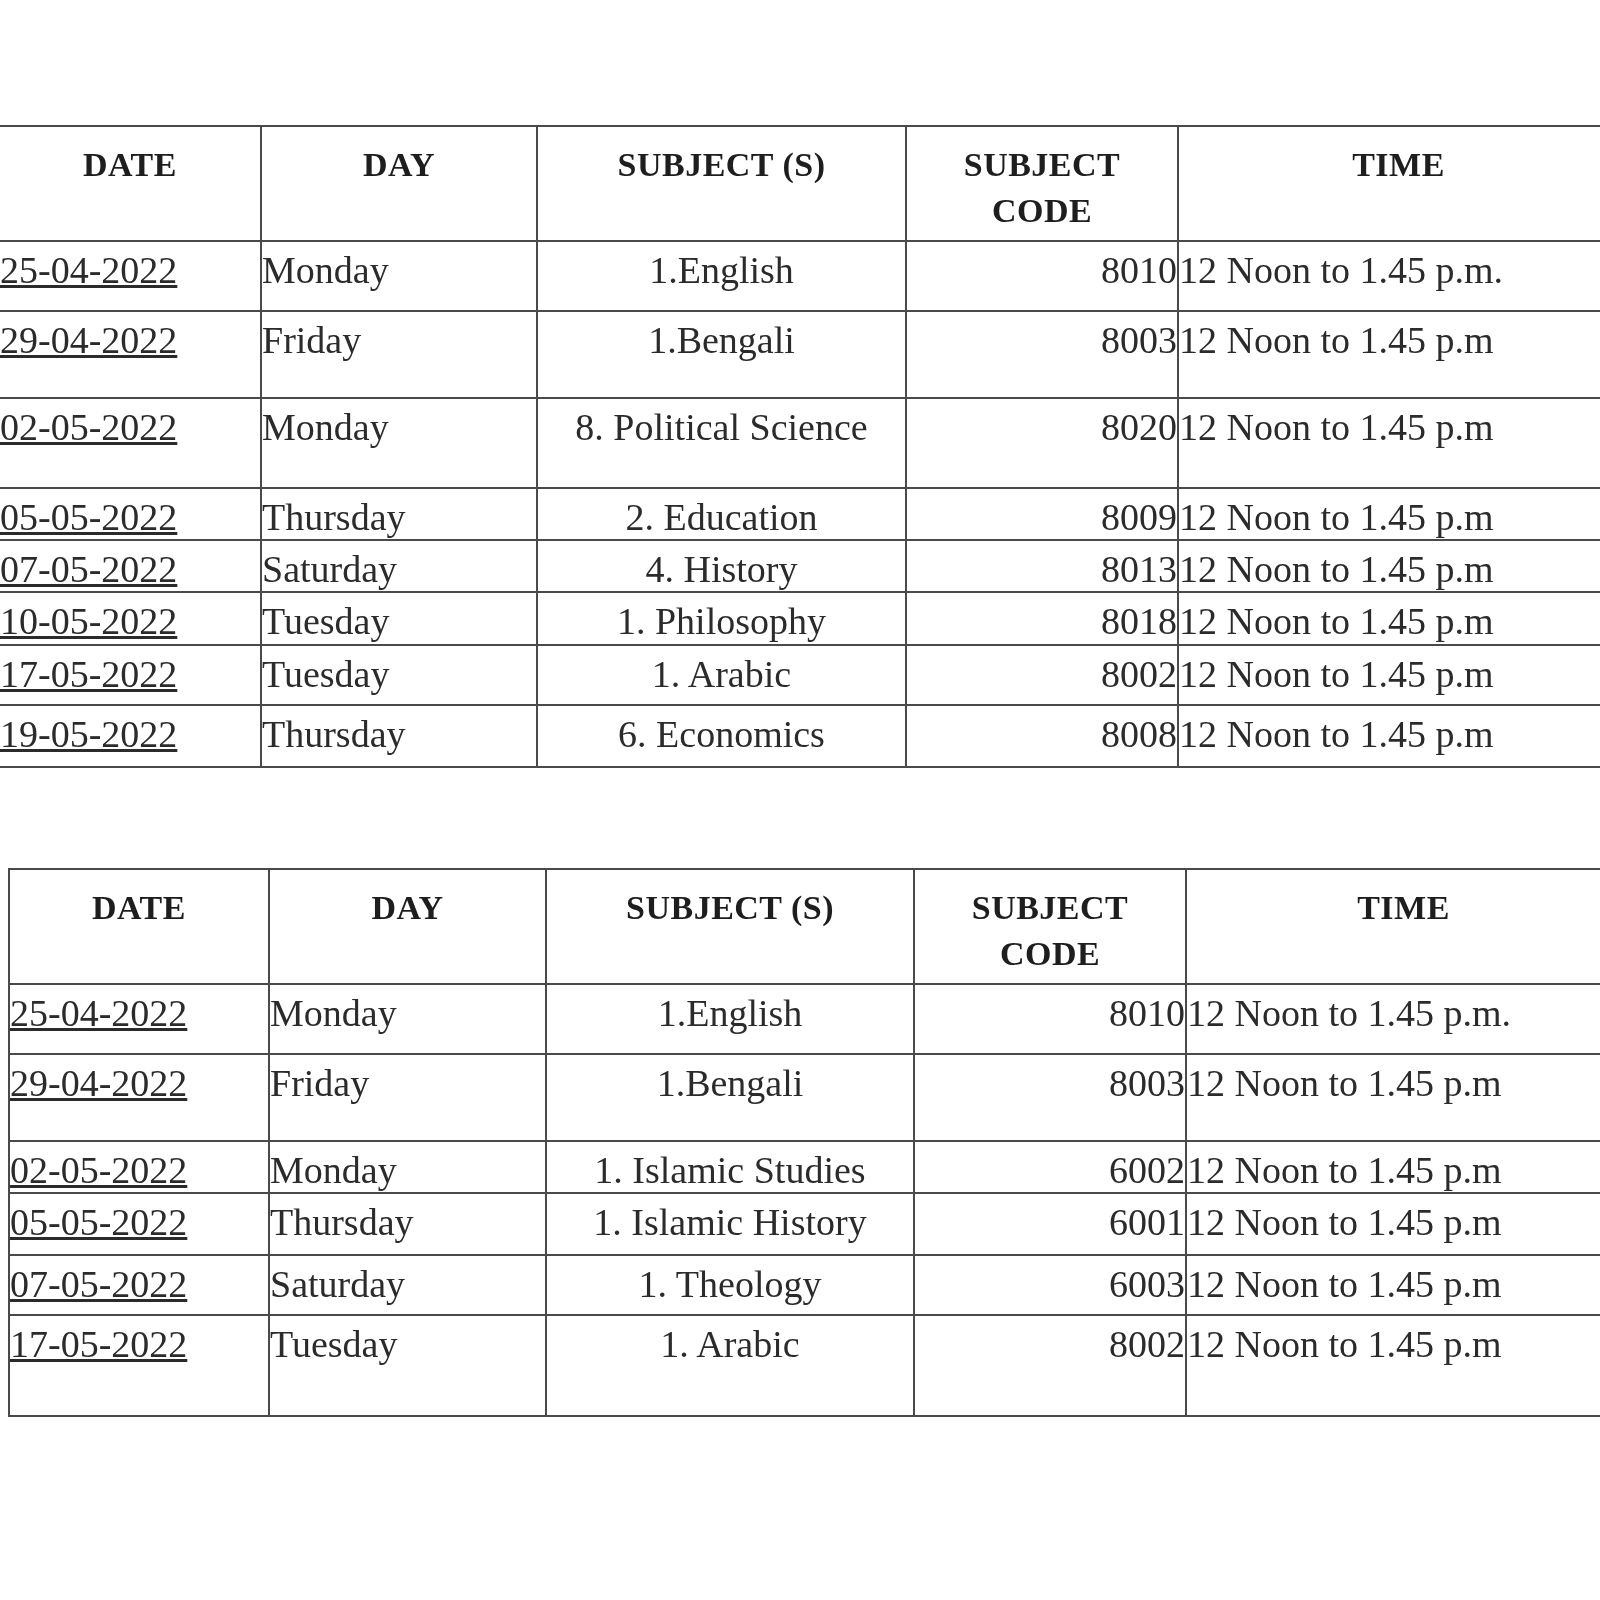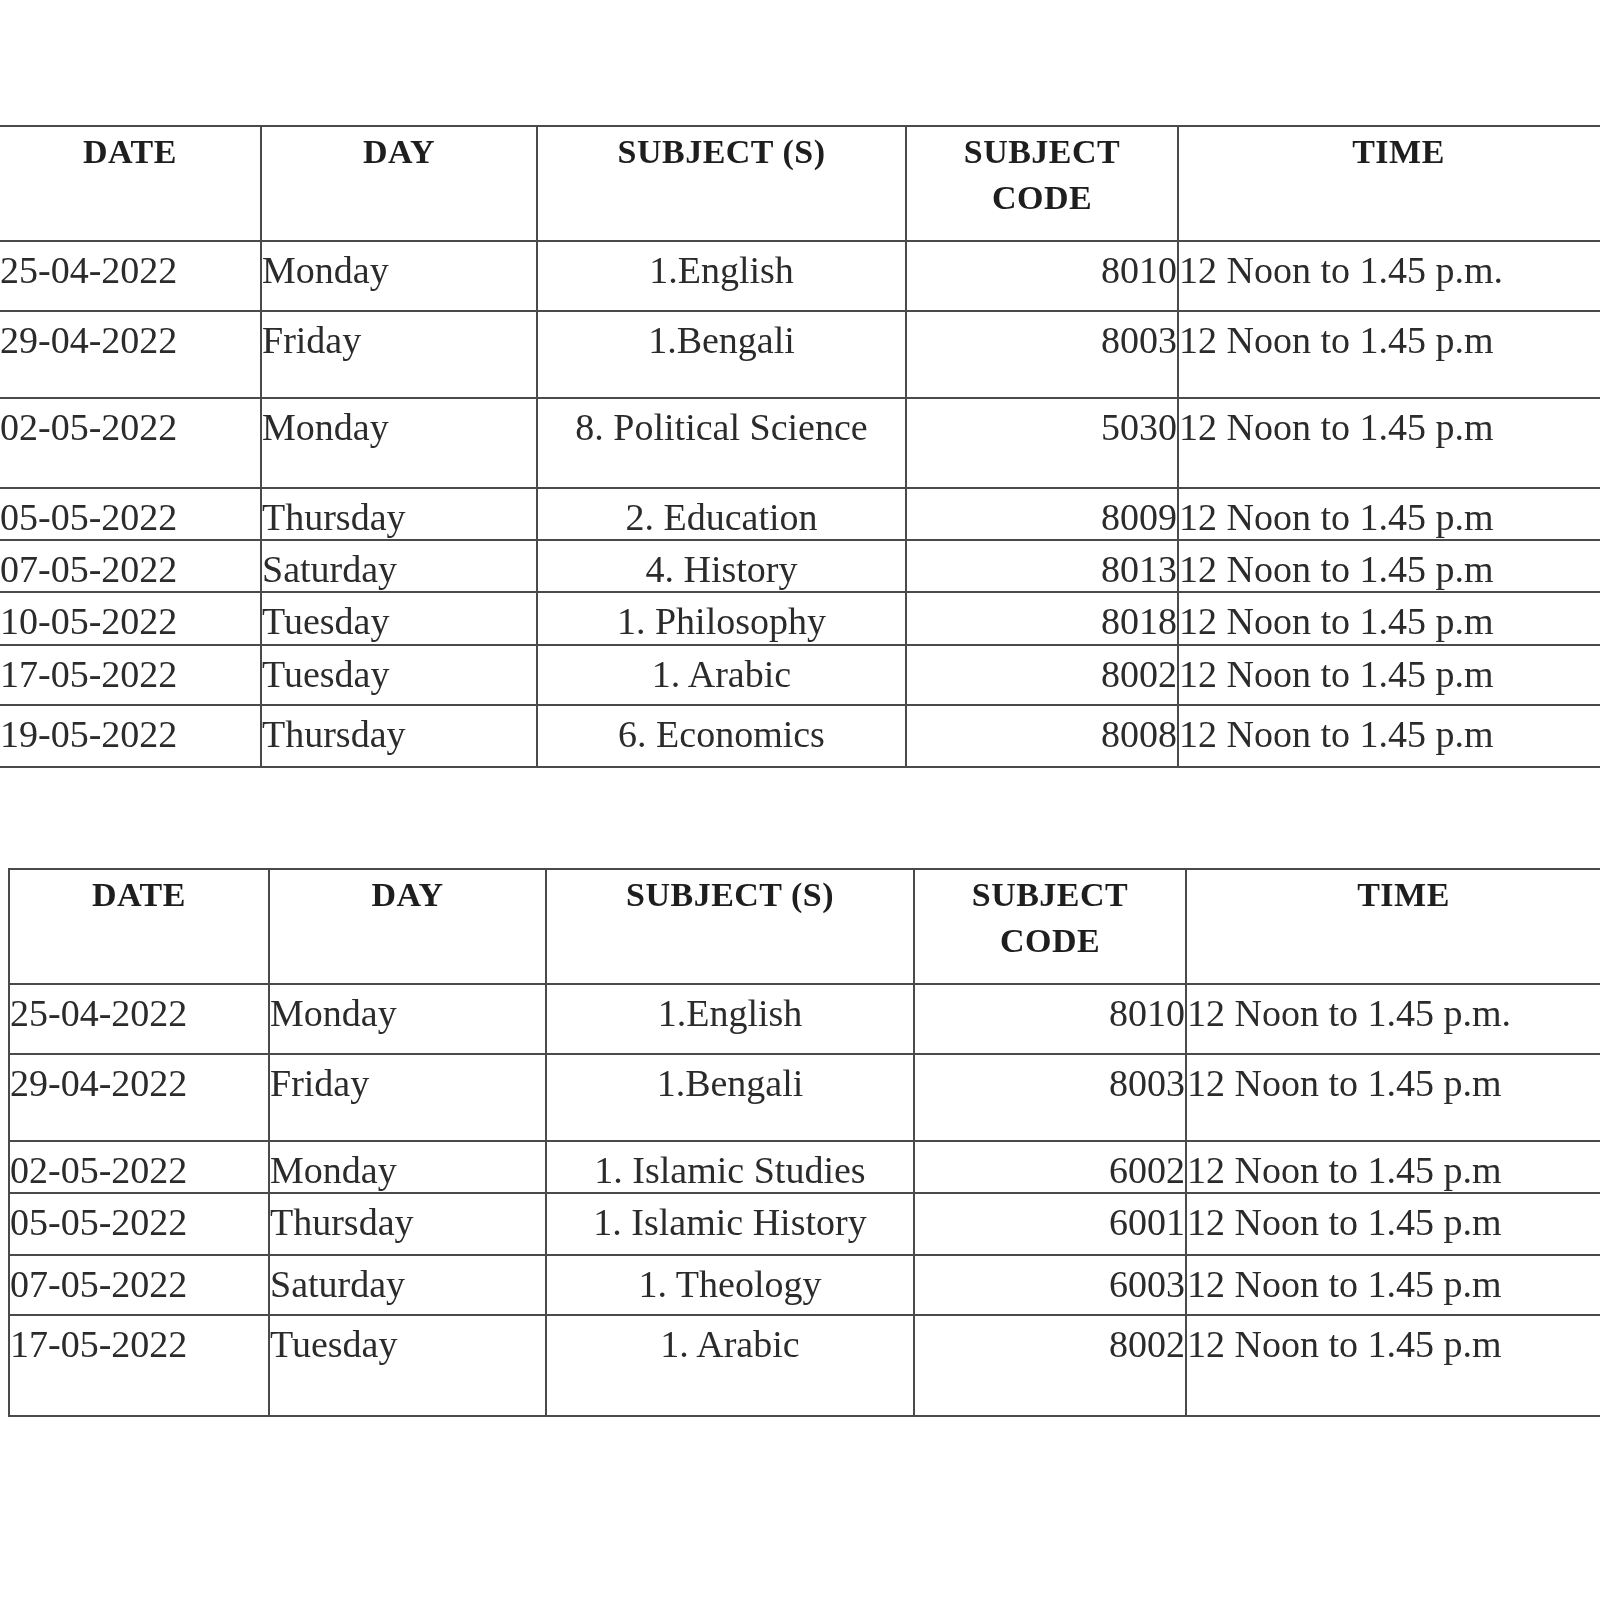--- a/index.html
+++ b/index.html
@@ -19,30 +19,30 @@
     padding:0;
     vertical-align:top;
     overflow:hidden;
     white-space:nowrap;
   }
   table.exam th {
     font-weight:bold;
     font-size:34px;
     text-align:center;
     line-height:46px;
-    padding-top:2px;
+    padding-top:15px;
     color:#1e1e1e;
     letter-spacing:0.5px;
   }
   table.exam td {
     font-size:38px;
     line-height:44px;
     padding-top:6px;
   }
-  td.c-date { padding-left:14px; }
+  td.c-date { padding-left:14px;text-decoration:underline; }
   td.c-day { padding-left:18px; }
   td.c-subj { padding-left:20px;text-align:center; }
   td.c-code { text-align:right; }
   td.c-time { padding-left:20px; }
   #t1 { left:-2px; top:125px; width:1620px; }
   #t2 { left:8px; top:868px; width:1612px; }
   .pm { white-space:pre; }
 </style>
 </head>
 <body>
@@ -76,21 +76,21 @@
       <td class="c-date">29-04-2022</td>
       <td class="c-day">Friday</td>
       <td class="c-subj">1.Bengali</td>
       <td class="c-code">8003</td>
       <td class="c-time pm">12 Noon to 1.45  p.m</td>
     </tr>
     <tr style="height:90px">
       <td class="c-date">02-05-2022</td>
       <td class="c-day">Monday</td>
       <td class="c-subj">8. Political Science</td>
-      <td class="c-code">5030</td>
+      <td class="c-code">8020</td>
       <td class="c-time pm">12 Noon to 1.45  p.m</td>
     </tr>
     <tr style="height:46px">
       <td class="c-date">05-05-2022</td>
       <td class="c-day">Thursday</td>
       <td class="c-subj">2. Education</td>
       <td class="c-code">8009</td>
       <td class="c-time pm">12 Noon to 1.45  p.m</td>
     </tr>
     <tr style="height:47px">

